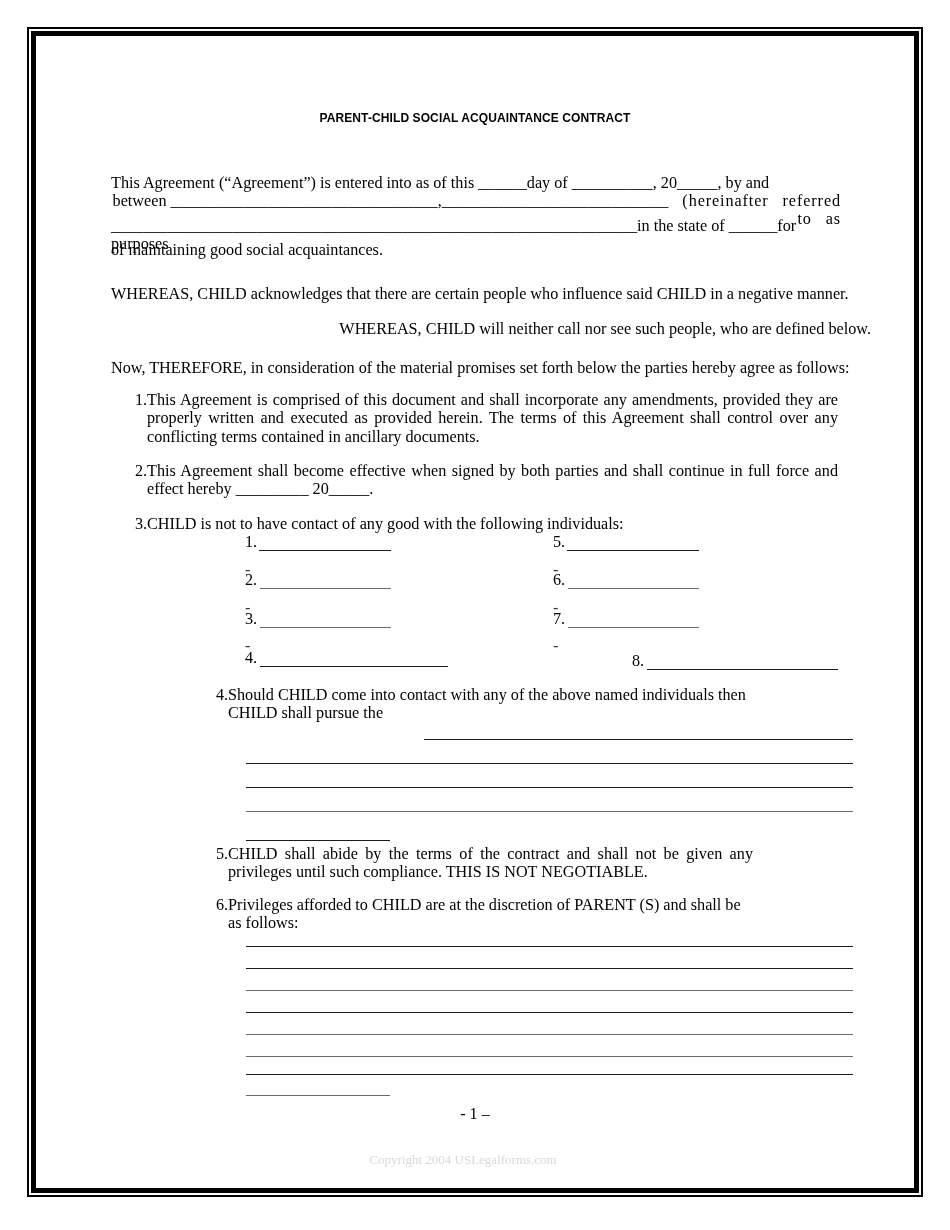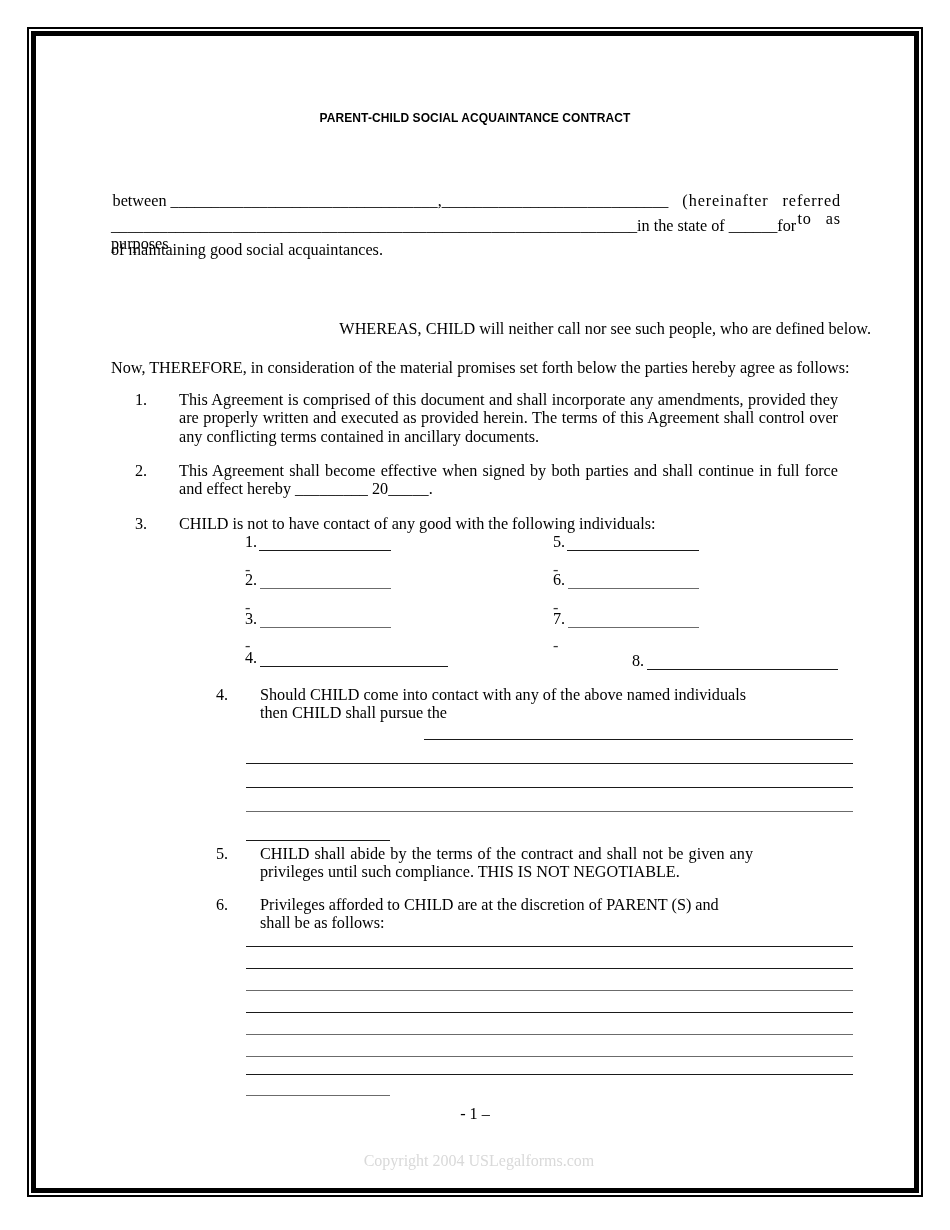--- a/index.html
+++ b/index.html
@@ -75,21 +75,21 @@
   }
   .numitem .num {
     position: absolute;
     left: 0;
     top: 0;
     width: 22px;
     text-align: left;
   }
   .numitem .txt {
     display: block;
-    margin-left: 44px;
+    margin-left: 12px;
     text-align: justify;
     text-justify: inter-word;
   }
   .numitem .txt.nojust { text-align: left; }
 
   
   .rule {
     position: absolute;
     border-bottom: 1px solid #1a1a1a;
     height: 0;
@@ -113,48 +113,50 @@
   #page-number {
     position: absolute;
     left: 60px;
     top: 1105px;
     width: 830px;
     text-align: center;
     font-size: 16.2px;
   }
   #copyright {
     position: absolute;
-    left: 64px;
+    left: 48px;
     top: 1152px;
     width: 830px;
     text-align: center;
-    font-size: 16px;
+    font-size: 13px;
     color: #d9d9d9;
   }
 </style>
 </head>
 <body>
 
 <div id="page-body">
 
   <div id="page-frame-outer"></div>
   <div id="page-frame-inner"></div>
 
   <div id="doc-title">PARENT-CHILD SOCIAL ACQUAINTANCE CONTRACT</div>
 
+  <div class="para nojust" style="left:111px; top:174px; width:730px;">This Agreement (“Agreement”) is entered into as of this ______day of __________, 20_____, by and</div>
 
   <div class="para nojust" style="left:111px; top:192px; width:730px;text-align:right;">
     <span>between </span><span>_________________________________</span><span>,</span><span>____________________________</span><span style="display:inline-block; width:14px;"></span><span style="letter-spacing:0.9px; word-spacing:9px;">(hereinafter referred to as</span>
   </div>
 
 
   <div class="para nojust" style="left:111px; top:217px; width:740px;">_________________________________________________________________in the state of ______for purposes</div>
 
   <div class="para nojust" style="left:111px; top:241px; width:730px;">of maintaining good social acquaintances.</div>
 
+  <div class="para nojust" style="left:111px; top:285px; width:760px;">WHEREAS, CHILD acknowledges that there are certain people who influence said CHILD in a negative manner.</div>
 
   <div class="para nojust" style="left:111px; top:320px; width:760px;text-align:right;">WHEREAS, CHILD will neither call nor see such people, who are defined below.</div>
 
   <div class="para nojust" style="left:111px; top:359px; width:770px;">Now, THEREFORE, in consideration of the material promises set forth below the parties hereby agree as follows:</div>
 
   <div class="numitem" style="left:135px; top:391px; width:703px;">
     <span class="num">1.</span>
     <span class="txt">This Agreement is comprised of this document and shall incorporate any amendments, provided they are properly written and executed as provided herein.  The terms of this Agreement shall control over any conflicting terms contained in ancillary documents.</span>
   </div>
 

